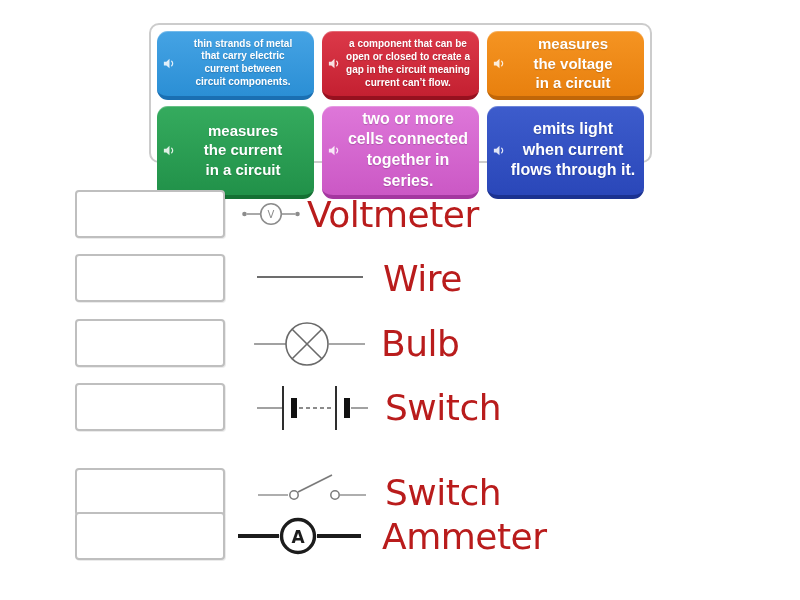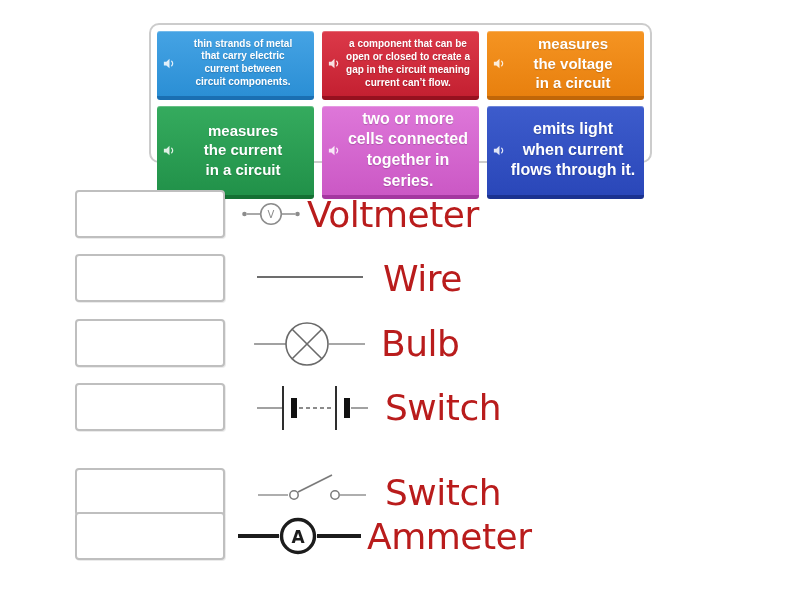--- a/index.html
+++ b/index.html
@@ -10,21 +10,21 @@
 
   
   .word-bank{
     position:absolute;left:149px;top:23px;width:503px;height:140px;
     background:#ffffff;border:2px solid #cccccc;border-radius:10px;
     box-sizing:border-box;
     display:grid;grid-template-columns:repeat(3,1fr);grid-template-rows:1fr 1fr;
     gap:6px 8px;padding:6px;
   }
   .tile{
-    border-radius:3px;
+    border-radius:11px;
     background:linear-gradient(180deg, var(--top), var(--bottom));
     border-bottom:4px solid var(--edge);
     box-shadow:inset 0 1px 0 rgba(255,255,255,0.25);
     box-sizing:border-box;
     display:flex;align-items:center;
     padding:3px 7px 3px 5px;
     cursor:pointer;
   }
   .tile .spk{flex:0 0 auto;width:15px;height:15px;opacity:.85;margin-right:2px;}
   .tile-text{
@@ -180,14 +180,14 @@
 </div>
 
 <div class="match-row" style="top:512px">
   <div class="drop-box"></div>
   <svg class="symbol" style="left:238px;top:2px" width="124" height="44" viewBox="0 0 124 44">
     <line x1="0" y1="22" x2="41" y2="22" stroke="#1c1c1c" stroke-width="3.8"></line>
     <circle cx="60" cy="22" r="16.5" fill="none" stroke="#1c1c1c" stroke-width="3.4"></circle>
     <text x="60" y="23" text-anchor="middle" dominant-baseline="central" font-size="17" font-weight="bold" fill="#1c1c1c" font-family="DejaVu Sans, sans-serif">A</text>
     <line x1="79" y1="22" x2="123" y2="22" stroke="#1c1c1c" stroke-width="3.8"></line>
   </svg>
-  <div class="match-label" style="left:367px">Ammeter</div>
+  <div class="match-label" style="left:382px">Ammeter</div>
 </div>
 
 </body></html>

